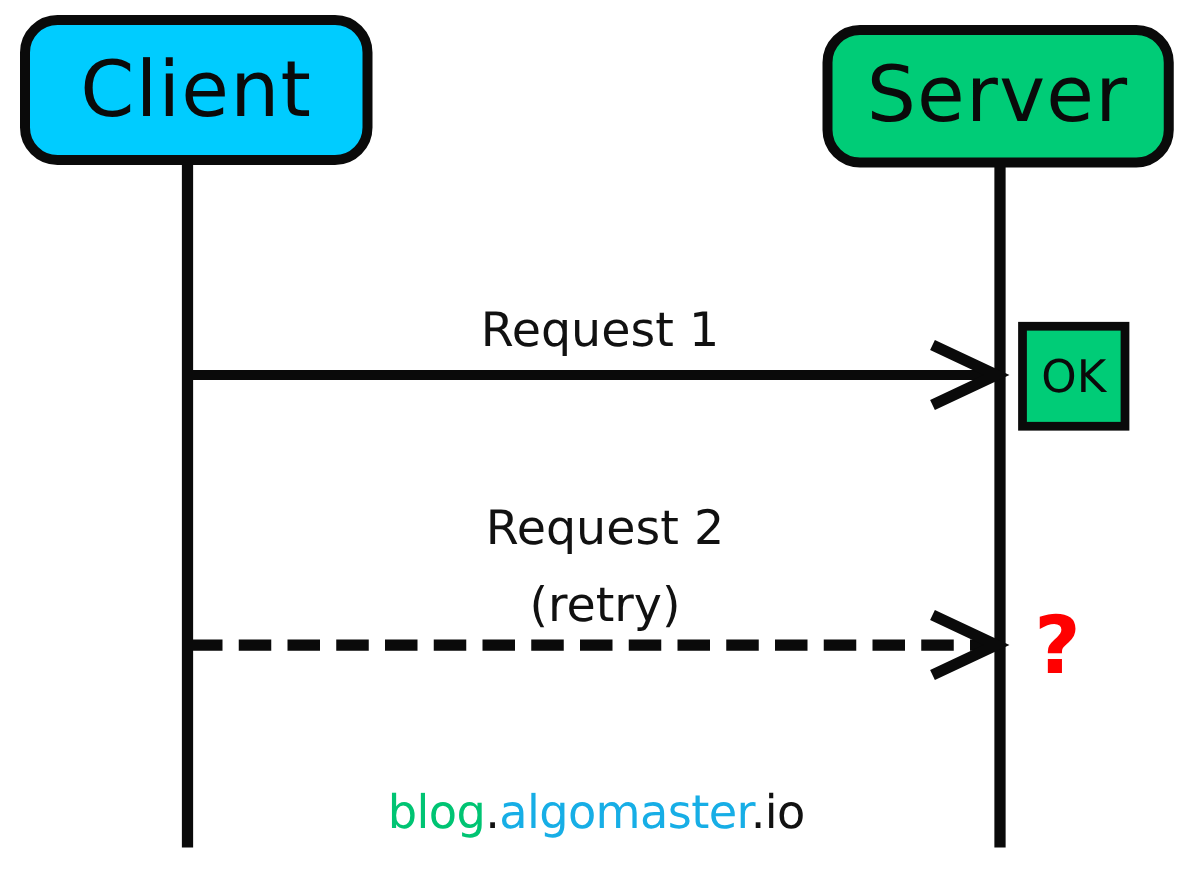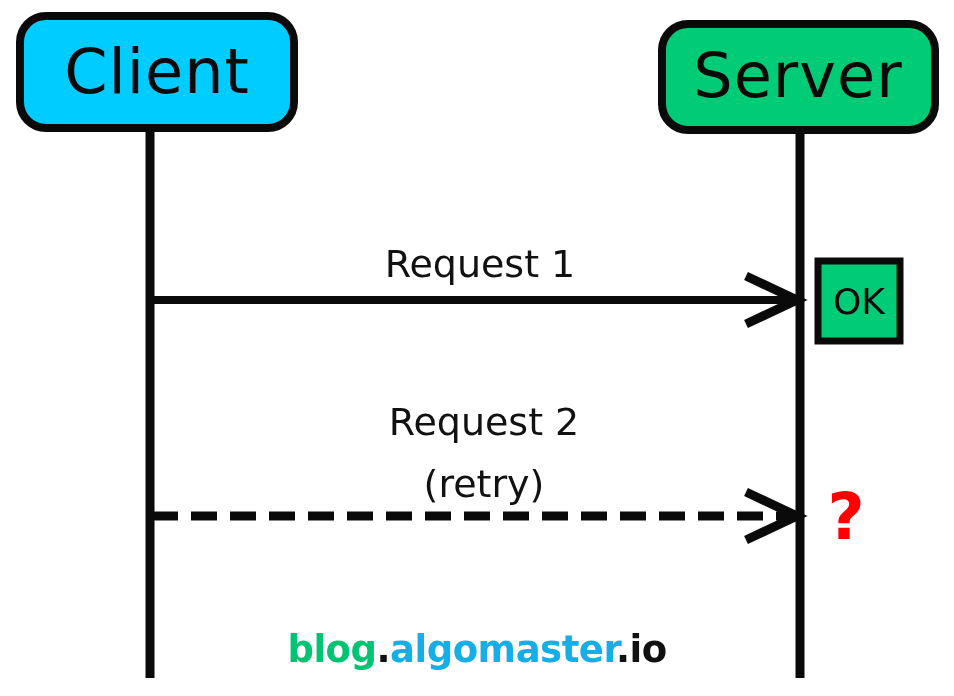--- a/index.html
+++ b/index.html
@@ -62,21 +62,21 @@
     dominant-baseline: middle;
   }
   .wm {
     position: absolute;
     left: 0;
     top: 628px;
     width: 954px;
     text-align: center;
     font-family: "DejaVu Sans", sans-serif;
     font-size: 37px;
-    font-weight: 700;
+    font-weight: 400;
     letter-spacing: -0.5px;
     white-space: nowrap;
   }
   .wm span { display: inline; }
 </style>
 </head>
 <body>
 
 <div class="canvas">
 

